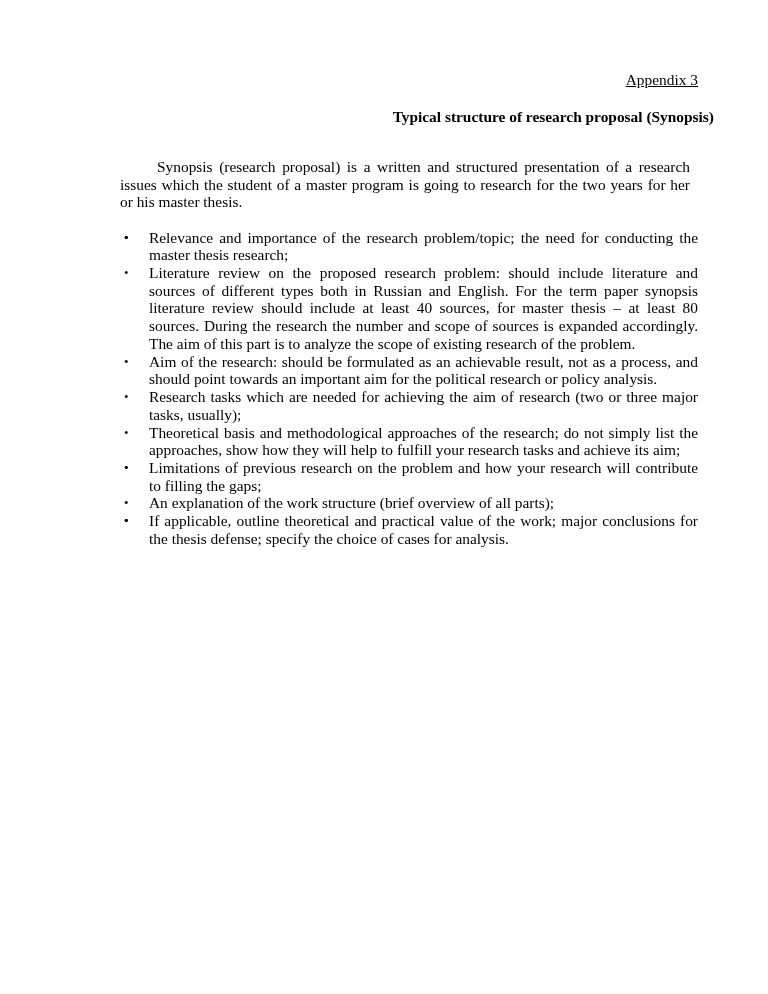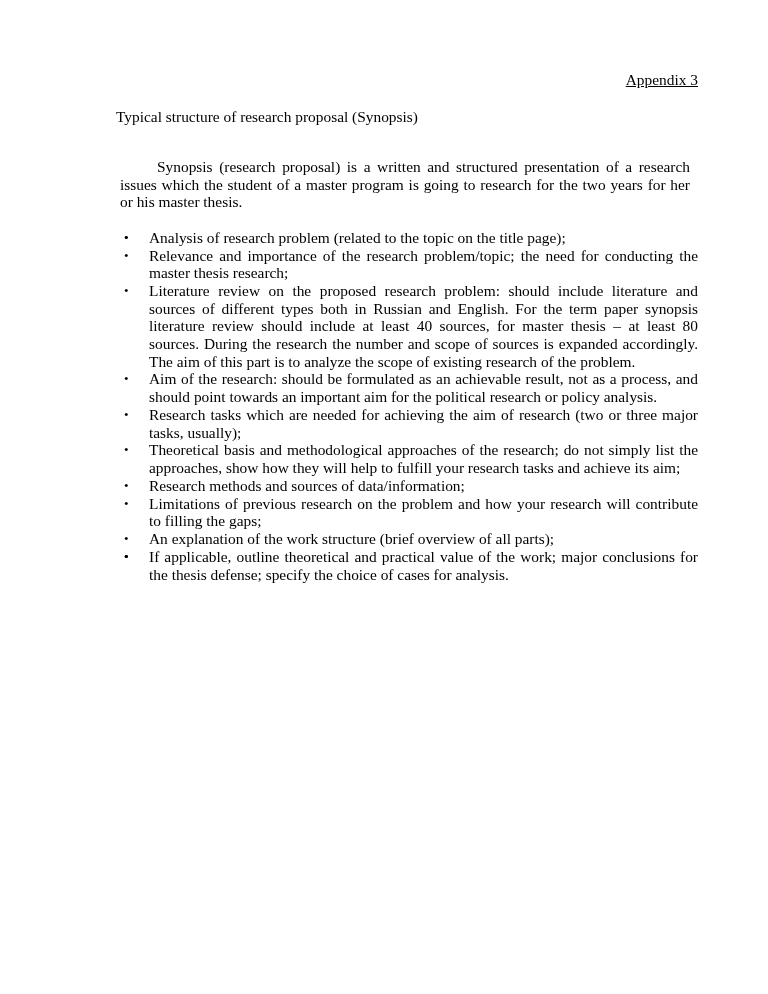--- a/index.html
+++ b/index.html
@@ -26,24 +26,24 @@
     .appendix {
       position: absolute;
       top: 71px;
       right: 0;
       text-align: right;
       text-decoration: underline;
     }
     .title {
       position: absolute;
       top: 108px;
-      left: 4px;
+      left: 16px;
       width: 100%;
-      text-align: left;
-      font-weight: normal;
+      text-align: right;
+      font-weight: bold;
     }
     .body-text {
       position: absolute;
       top: 150px;
       left: 0;
       width: 100%;
     }
     .para {
       margin: 8px;
       text-align: justify;
@@ -74,27 +74,27 @@
 <div class="page">
   <div class="appendix">Appendix 3</div>
 
   <div class="title">Typical structure of research proposal (Synopsis)</div>
 
   <div class="body-text">
     <p class="para">Synopsis (research proposal) is a written and structured presentation of a research issues which the student of a master program is going to research for the two years for her or his master thesis.</p>
 
     <ul class="bullets">
       <li><span class="bullet">•</span></li>
-      <li><span class="bullet">•</span><span>Analysis of research problem (related to the topic on the title page);</span></li>
+      <li><span class="bullet">•</span></li>
       <li><span class="bullet">•</span><span>Relevance and importance of the research problem/topic; the need for conducting the master thesis research;</span></li>
       <li><span class="bullet">•</span><span>Literature review on the proposed research problem: should include literature and sources of different types both in Russian and English. For the term paper synopsis literature review should include at least 40 sources, for master thesis – at least 80 sources. During the research the number and scope of sources is expanded accordingly. The aim of this part is to analyze the scope of existing research of the problem.</span></li>
       <li><span class="bullet">•</span><span>Aim of the research: should be formulated as an achievable result, not as a process, and should point towards an important aim for the political research or policy analysis.</span></li>
       <li><span class="bullet">•</span><span>Research tasks which are needed for achieving the aim of research (two or three major tasks, usually);</span></li>
       <li><span class="bullet">•</span><span>Theoretical basis and methodological approaches of the research; do not simply list the approaches, show how they will help to fulfill your research tasks and achieve its aim;</span></li>
-      <li><span class="bullet">•</span><span>Research methods and sources of data/information;</span></li>
+      <li><span class="bullet">•</span></li>
       <li><span class="bullet">•</span><span>Limitations of previous research on the problem and how your research will contribute to filling the gaps;</span></li>
       <li><span class="bullet">•</span><span>An explanation of the work structure (brief overview of all parts);</span></li>
       <li><span class="bullet">•</span></li>
       <li><span class="bullet">•</span></li>
       <li><span class="bullet">•</span><span>If applicable, outline theoretical and practical value of the work; major conclusions for the thesis defense; specify the choice of cases for analysis.</span></li>
     </ul>
   </div>
 </div>
 
 </body></html>

